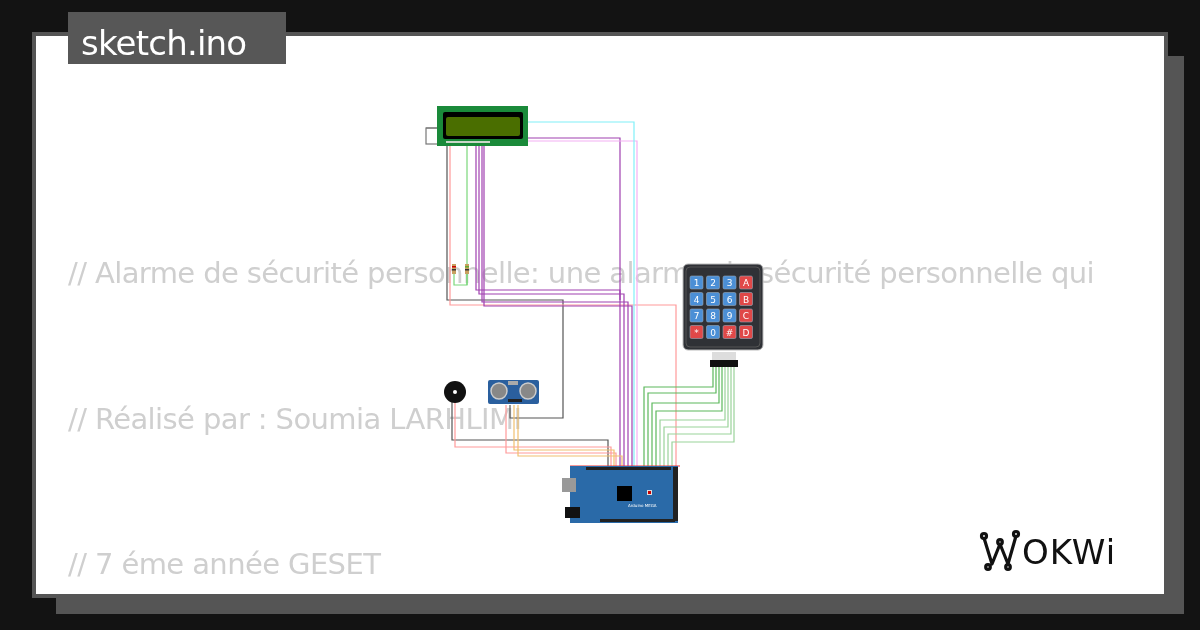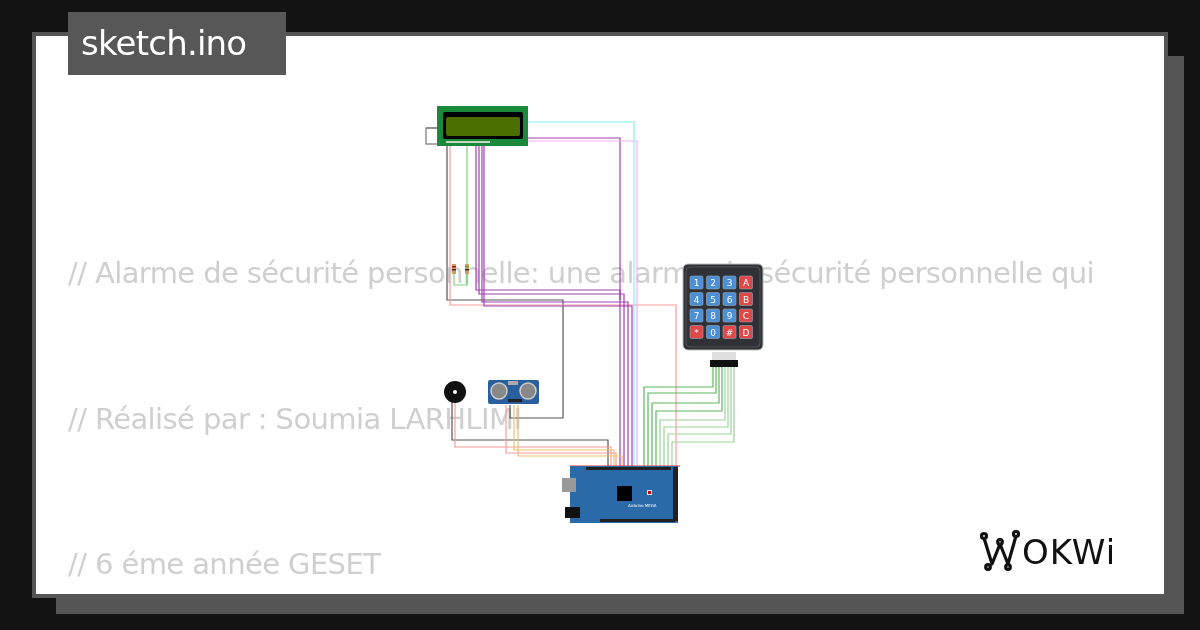--- a/index.html
+++ b/index.html
@@ -20,21 +20,21 @@
     }
     .code {
       position: absolute; left: 32px; top: 116px; width: 1064px;
       font-family: "DejaVu Sans", sans-serif;
       font-size: 29px; line-height: 48.5px; color: #cfcfcf;
       white-space: pre; overflow: hidden;
     }
     .code-line { height: 48.5px; overflow: hidden; letter-spacing: -0.6px; }
 
     .filename-tag {
-      position: absolute; left: 68px; top: 12px; height: 63px; width: 218px;
+      position: absolute; left: 68px; top: 12px; height: 52px; width: 218px;
       background: #575757; color: #ffffff;
       font-family: "DejaVu Sans", sans-serif; font-size: 34px;
       line-height: 63px; padding-left: 13px; letter-spacing: -0.8px;
     }
 
     .circuit { position: absolute; left: 0; top: 0; width: 1200px; height: 630px; pointer-events: none; }
     .circuit > * { pointer-events: auto; }
 
     .logo {
       position: absolute; left: 978px; top: 526px; width: 170px; height: 50px;
@@ -42,21 +42,21 @@
   </style>
 </head>
 <body>
 
 <div class="shadow"></div>
 <div class="panel">
   <div class="panel-inner">
     <div class="code">
       <div class="code-line">// Alarme de sécurité personnelle: une alarme de sécurité personnelle qui</div>
       <div class="code-line">// Réalisé par : Soumia LARHLIMI</div>
-      <div class="code-line">// 6 éme année GESET</div>
+      <div class="code-line">// 7 éme année GESET</div>
       
       
       
       
       
       
       
     </div>
   </div>
 </div>

